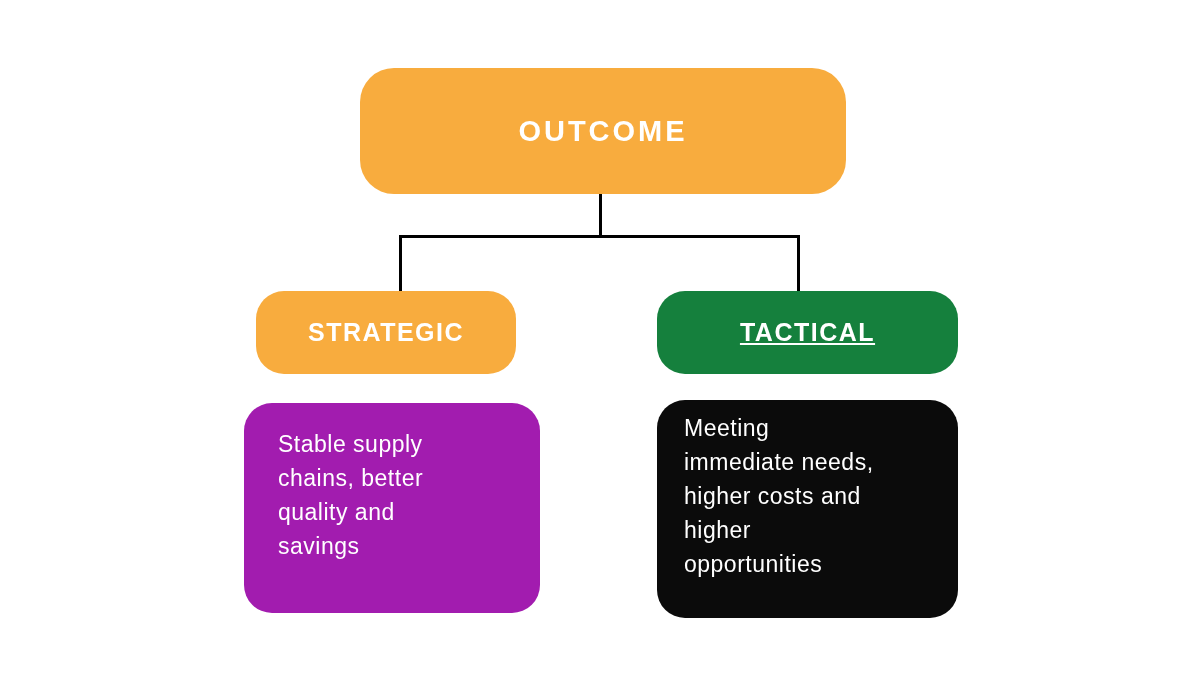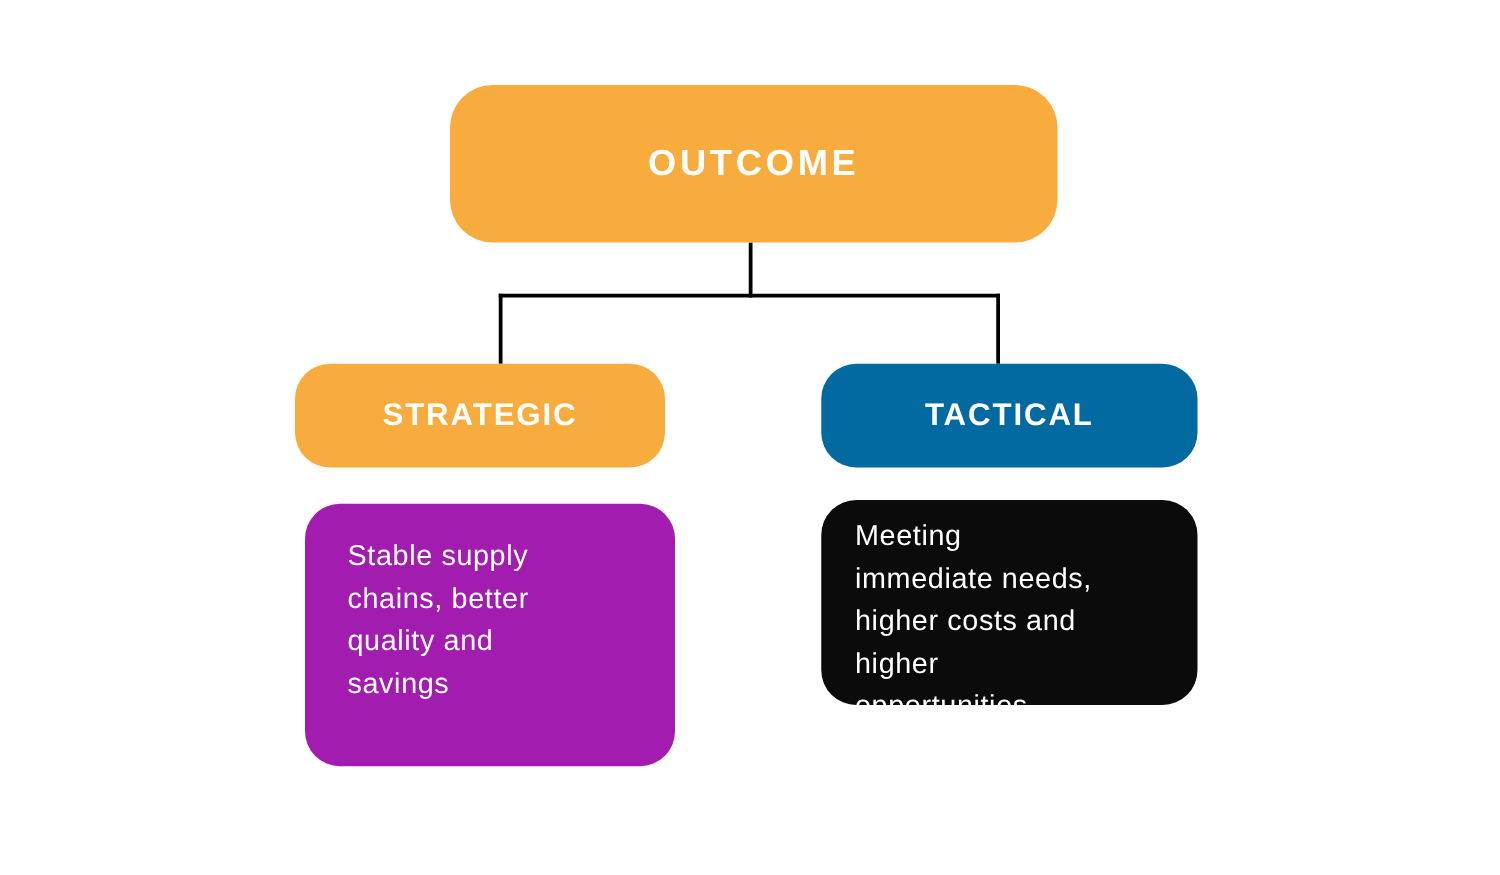--- a/index.html
+++ b/index.html
@@ -38,41 +38,41 @@
   }
   .branch-node {
     border-radius: 28px;
     top: 291px;
     height: 83px;
   }
   .branch-node .node-label {
     font-size: 25px;
     letter-spacing: 1.5px;
   }
-  .strategic-node { left: 236px; width: 296px; }
+  .strategic-node { left: 256px; width: 260px; }
   .tactical-node  { left: 657px; width: 301px; }
   .desc-card {
     position: absolute;
     border-radius: 28px;
     color: #ffffff;
   }
   .desc-text {
     font-size: 23px;
     line-height: 34px;
     letter-spacing: 0.5px;
     color: #ffffff;
   }
   .strategic-desc {
     left: 244px; top: 403px;
     width: 296px; height: 210px;
     padding: 24px 24px 0 34px;
   }
   .tactical-desc {
     left: 657px; top: 400px;
-    width: 301px; height: 164px;
+    width: 301px; height: 218px;
     padding: 11px 16px 0 27px;
   }
   .connector {
     position: absolute;
     background: #000000;
   }
   .connector-stem       { left: 599px; top: 194px; width: 3px;   height: 44px; }
   .connector-horizontal { left: 399px; top: 235px; width: 401px; height: 3px;  }
   .connector-left-drop  { left: 399px; top: 235px; width: 3px;   height: 56px; }
   .connector-right-drop { left: 797px; top: 235px; width: 3px;   height: 56px; }
@@ -88,21 +88,21 @@
   <div class="connector connector-right-drop" style="background-color: rgb(0, 0, 0);"></div>
 
   <div class="node root-node" style="background-color: rgb(248, 172, 62);">
     <span class="node-label">OUTCOME</span>
   </div>
 
   <div class="node branch-node strategic-node" style="background-color: rgb(248, 172, 62);">
     <span class="node-label">STRATEGIC</span>
   </div>
 
-  <div class="node branch-node tactical-node" style="background-color: #0369a1;">
+  <div class="node branch-node tactical-node" style="background-color: #15803d; text-decoration: underline;">
     <span class="node-label">TACTICAL</span>
   </div>
 
   <div class="desc-card strategic-desc" style="background-color: #a21caf;">
     <div class="desc-text">
         <div>Stable supply</div>
         <div>chains, better</div>
         <div>quality and</div>
         <div>savings</div>
       </div>

